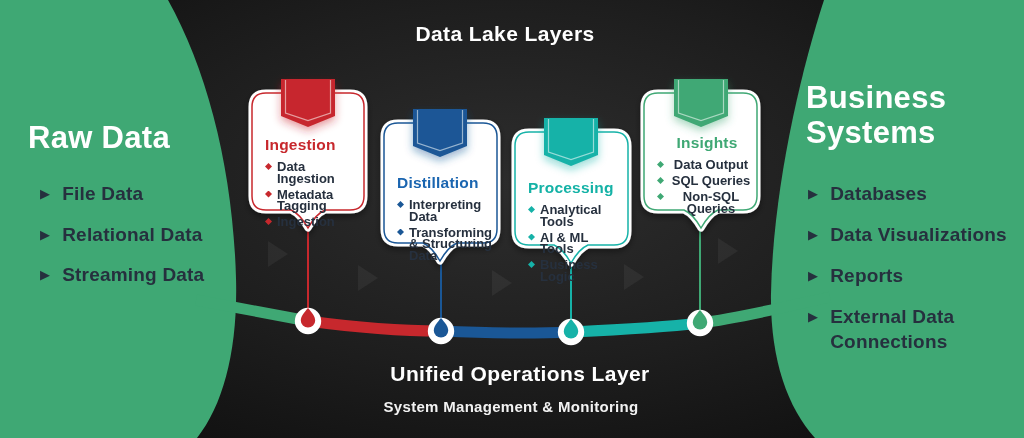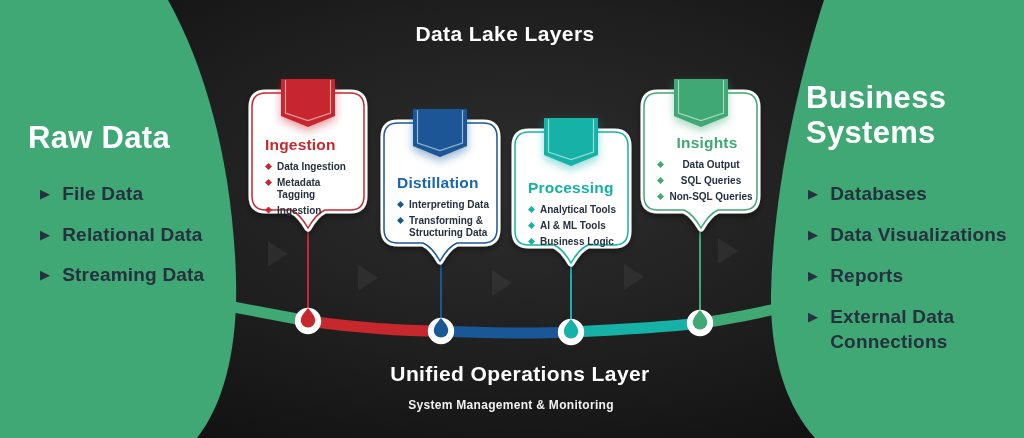--- a/index.html
+++ b/index.html
@@ -43,35 +43,35 @@
   .card-text { position:absolute; width:100px; }
   .card-title {
     font-size:15.5px; font-weight:700; letter-spacing:.2px; margin-bottom:7px;
   }
   .bullet-row { display:flex; align-items:flex-start; margin-bottom:4.5px; width:96px; }
   .diamond {
     width:7px; height:7px; flex-shrink:0; margin:2px 5px 0 0;
     clip-path:polygon(50% 0,100% 50%,50% 100%,0 50%);
   }
   .btext {
-    font-size:10px; font-weight:700; color:var(--text-dark,#26303E);
+    font-size:13px; font-weight:700; color:var(--text-dark,#26303E);
     line-height:11.5px; flex:1;
   }
   .ct0 { left:265px; top:136px; }
   .ct1 { left:397px; top:174px; }
   .ct2 { left:528px; top:179px; }
   .ct3 { left:657px; top:134px;text-align:center; }
 
   .footer-title {
     position:absolute; left:15px; top:362px; width:1010px; text-align:center;
     font-size:21px; font-weight:600; color:#fff; letter-spacing:.4px;
   }
   .footer-subtitle {
     position:absolute; left:0; top:398px; width:1010px; text-align:center;
-    font-size:12px; font-weight:700; color:#f2f2f2; letter-spacing:.3px;padding-left:12px;
+    font-size:15px; font-weight:700; color:#f2f2f2; letter-spacing:.3px;padding-left:12px;
   }
 </style>
 </head>
 <body>
 
 <div class="stage" style="background: radial-gradient(62% 75% at 50% 42%, rgb(46, 46, 46) 0%, rgb(30, 30, 30) 55%, rgb(15, 15, 15) 100%);">
 
   <svg id="bg-svg" width="1024" height="438" viewBox="0 0 1024 438">
       <defs>
         <filter id="cardShadow" x="-20%" y="-20%" width="140%" height="140%">

